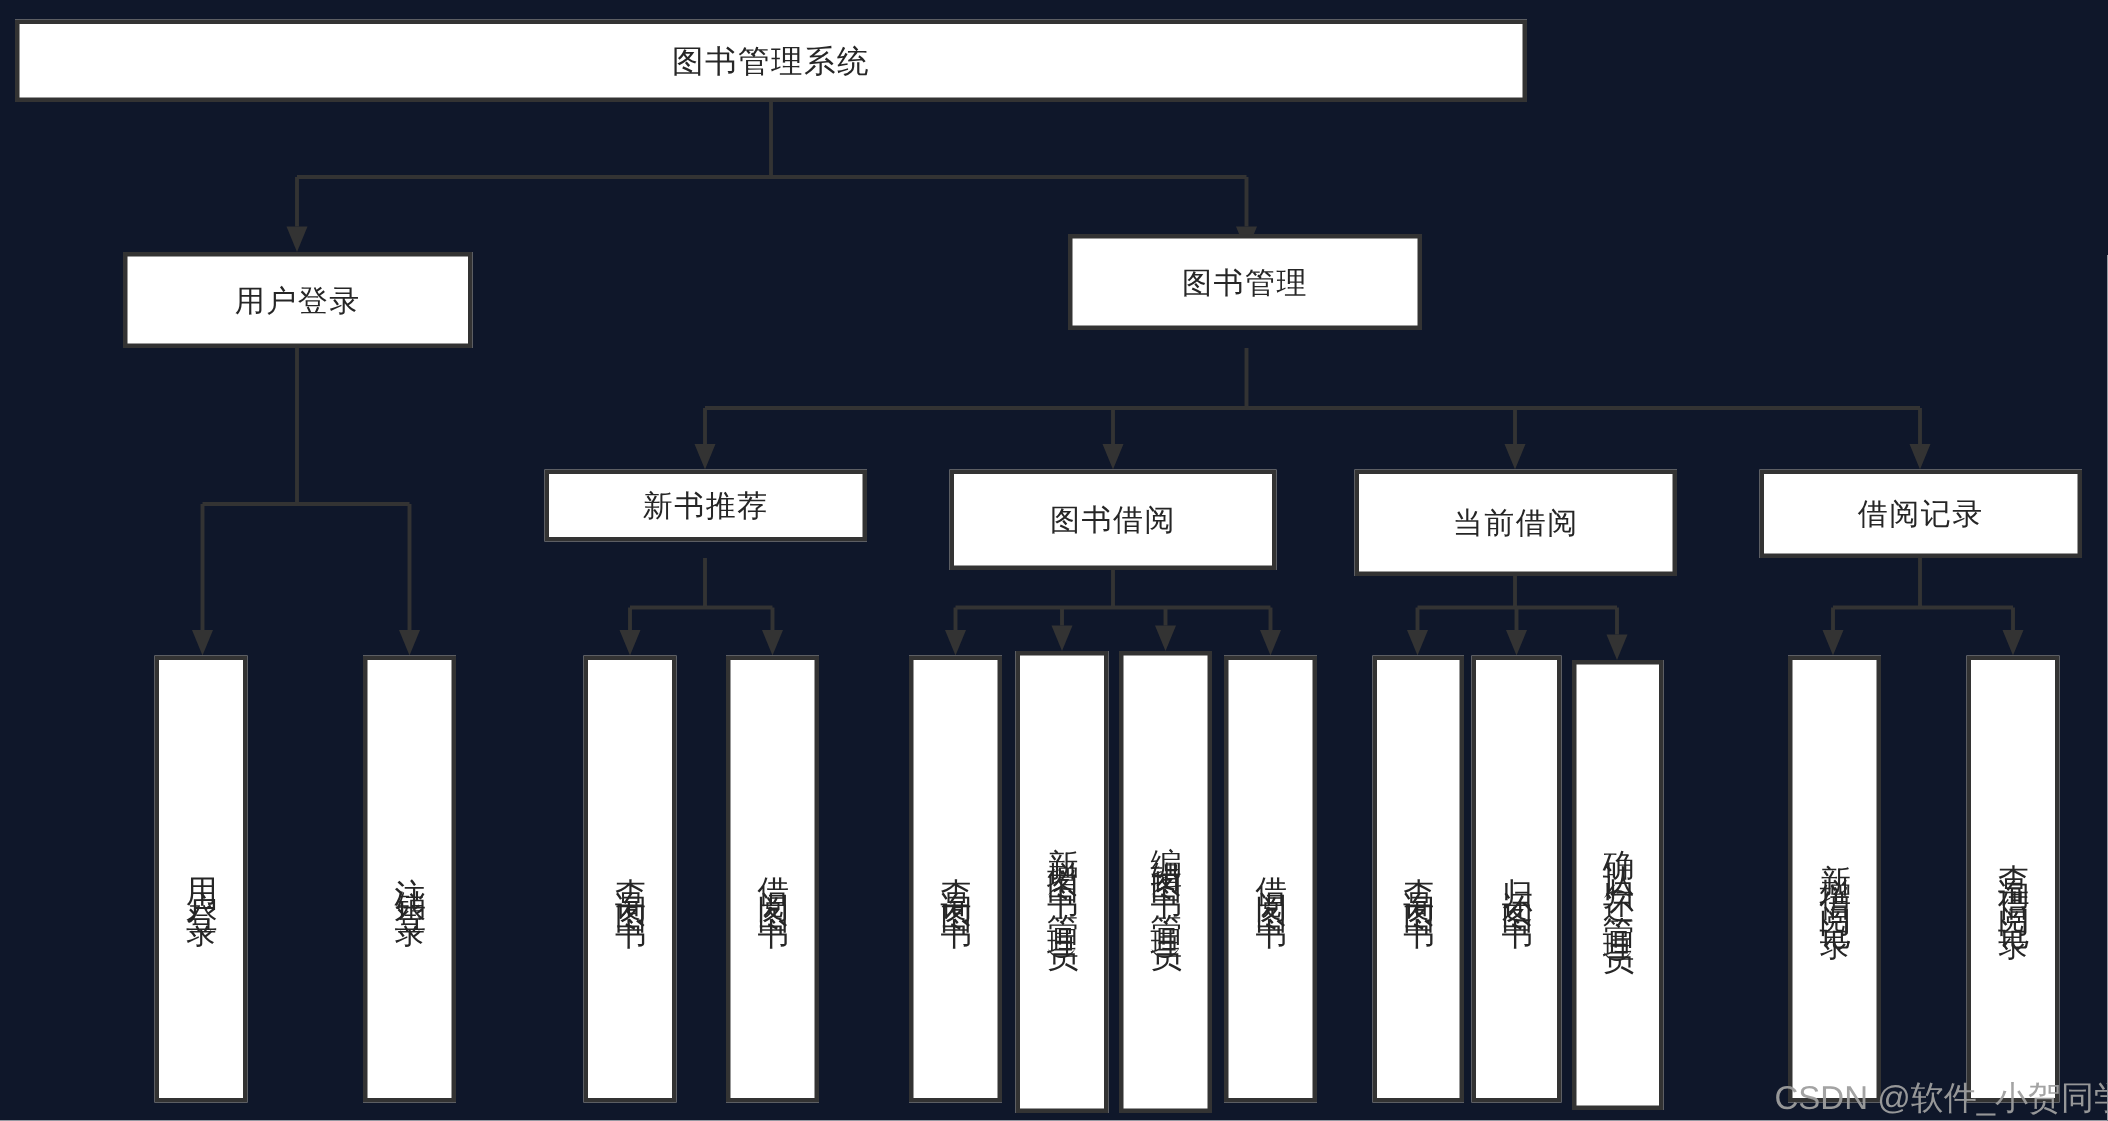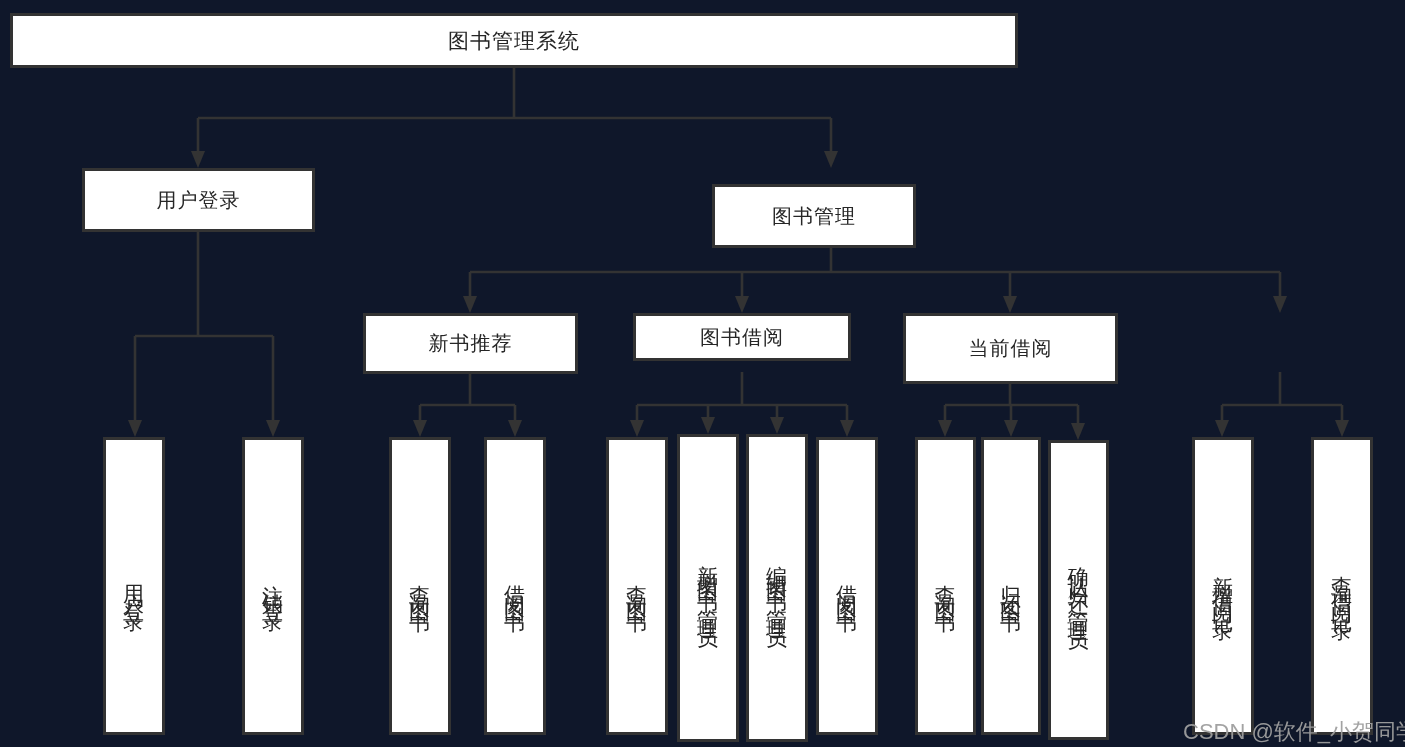--- a/index.html
+++ b/index.html
@@ -94,25 +94,26 @@
     <polygon class="a" points="1071,423 1085,423 1078,440"></polygon>
 
     <path class="l" d="M1280 372 V405 M1222 405 H1342 M1222 405 V420 M1342 405 V420"></path>
     <polygon class="a" points="1215,420 1229,420 1222,437"></polygon>
     <polygon class="a" points="1335,420 1349,420 1342,437"></polygon>
   </svg>
 
   <div class="box hbox root" style="left:10px; top:13px; width:1008px; height:55px;">图书管理系统</div>
 
   <div class="box hbox" style="left:82px; top:168px; width:233px; height:64px;">用户登录</div>
-  <div class="box hbox" style="left:712px; top:184px; width:204px; height:64px;">图书管理</div>
+  <div class="box hbox" style="left:712px; top:156px; width:236px; height:64px;">图书管理</div>
 
-  <div class="box hbox" style="left:363px; top:313px; width:215px; height:61px;">新书推荐</div>
-  <div class="box hbox" style="left:633px; top:313px; width:218px; height:48px;">图书借阅</div>
+  <div class="box hbox" style="left:363px; top:313px; width:215px; height:48px;">新书推荐</div>
+  <div class="box hbox" style="left:633px; top:313px; width:218px; height:67px;">图书借阅</div>
   <div class="box hbox" style="left:903px; top:313px; width:215px; height:71px;">当前借阅</div>
+  <div class="box hbox" style="left:1173px; top:313px; width:215px; height:59px;">借阅记录</div>
 
   <div class="box vbox" style="left:103px; top:437px; width:62px; height:298px;">用户登录</div>
   <div class="box vbox" style="left:242px; top:437px; width:62px; height:298px;">注销登录</div>
 
   <div class="box vbox" style="left:389px; top:437px; width:62px; height:298px;">查询图书</div>
   <div class="box vbox" style="left:484px; top:437px; width:62px; height:298px;">借阅图书</div>
 
   <div class="box vbox" style="left:606px; top:437px; width:62px; height:298px;">查询图书</div>
   <div class="box vbox" style="left:677px; top:434px; width:62px; height:308px;">新增图书（管理员）</div>
   <div class="box vbox" style="left:746px; top:434px; width:62px; height:308px;">编辑图书（管理员）</div>

